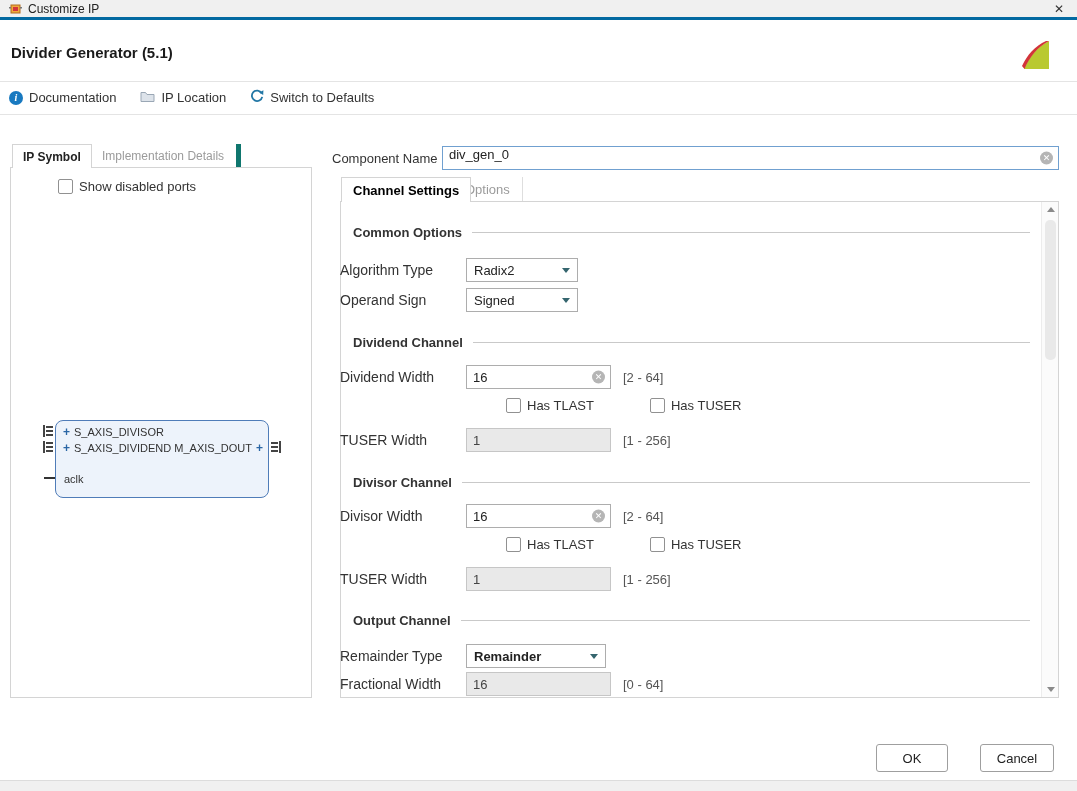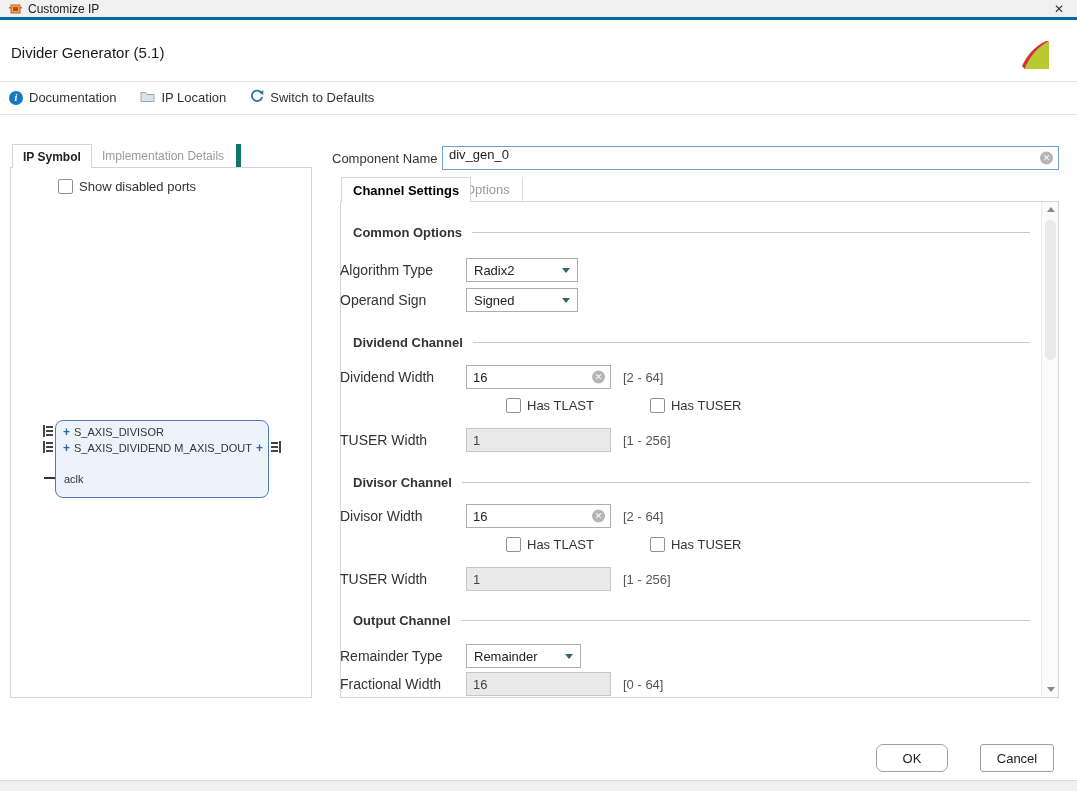--- a/index.html
+++ b/index.html
@@ -7,21 +7,21 @@
        font-family:"Liberation Sans",sans-serif;font-size:13px;color:#333;overflow:hidden;}
 
   
   .titlebar{position:absolute;left:0;top:0;width:100%;height:20px;background:#f0f0f0;
             border-bottom:3px solid #0369a1;display:flex;align-items:center;padding:0 9px;
             box-sizing:border-box;font-size:12px;color:#222;}
   .app-icon{width:13px;height:13px;margin-right:6px;flex:none;}
   .close-btn{margin-left:auto;width:18px;text-align:center;font-size:12px;color:#333;cursor:default;}
 
   
-  .hdr-title{position:absolute;left:11px;top:44px;font-size:15px;font-weight:normal;color:#1a1a1a;text-align:right;}
+  .hdr-title{position:absolute;left:11px;top:44px;font-size:15px;font-weight:bold;color:#1a1a1a;text-align:right;}
   .logo{position:absolute;right:26px;top:38px;}
   .sep{position:absolute;left:0;width:100%;height:1px;background:#e4e4e4;}
 
   
   .toolbar{position:absolute;left:9px;top:89px;display:flex;align-items:center;gap:24px;font-size:13px;color:#333;}
   .tool-item{display:flex;align-items:center;gap:6px;cursor:default;}
   .ico-info{width:14px;height:14px;border-radius:50%;background:#1879c0;color:#fff;font-size:10px;
             font-weight:bold;line-height:14px;text-align:center;font-family:"Liberation Serif",serif;font-style:italic;}
 
   
@@ -74,33 +74,33 @@
   .sec{position:absolute;left:353px;width:677px;height:16px;display:flex;align-items:center;
        font-weight:bold;font-size:13px;color:#333;white-space:nowrap;}
   .sec .line{flex:1;height:1px;background:#c9c9c9;margin-left:10px;}
   .frow{position:absolute;left:340px;height:24px;display:flex;align-items:center;}
   .flabel{width:118px;text-align:left;font-size:14px;color:#333;flex:none;white-space:nowrap;}
   .ctrl{margin-left:8px;}
   .select{height:24px;border:1px solid #adadad;background:#fff;display:flex;align-items:center;
           padding:0 7px;box-sizing:border-box;font-size:13px;color:#222;}
   .select .chev{margin-left:auto;width:0;height:0;border-left:4px solid transparent;
                 border-right:4px solid transparent;border-top:5px solid #35656e;}
-  .w112{width:112px;} .w140{width:115px;}
+  .w112{width:112px;} .w140{width:140px;font-weight:bold;}
   .num-wrap{position:relative;width:145px;height:24px;}
   .num{width:100%;height:100%;border:1px solid #adadad;padding:0 20px 0 6px;
        font:13px "Liberation Sans",sans-serif;color:#222;box-sizing:border-box;outline:none;background:#fff;}
   .num.disabled{background:#e9e9e9;color:#444;border-color:#c6c6c6;}
   .range{margin-left:12px;font-size:13px;color:#555;white-space:nowrap;text-align:right;}
   .cbrow{position:absolute;left:466px;display:flex;gap:16px;font-size:13px;color:#333;}
 
   
   .btn{position:absolute;top:744px;height:28px;background:#fff;border:1px solid #9f9f9f;border-radius:3px;
        font:13px "Liberation Sans",sans-serif;color:#222;display:flex;align-items:center;justify-content:center;
        box-sizing:border-box;cursor:default;}
-  .btn-ok{left:876px;width:72px;border-radius:7px;}
+  .btn-ok{left:876px;width:72px;}
   .btn-cancel{left:980px;width:74px;}
   .bottom-strip{position:absolute;left:0;top:780px;width:100%;height:11px;background:#f0f0f0;border-top:1px solid #dcdcdc;}
 </style>
 </head>
 <body>
 
 <div id="app">
 
   <div class="titlebar">
     <span class="app-icon">

